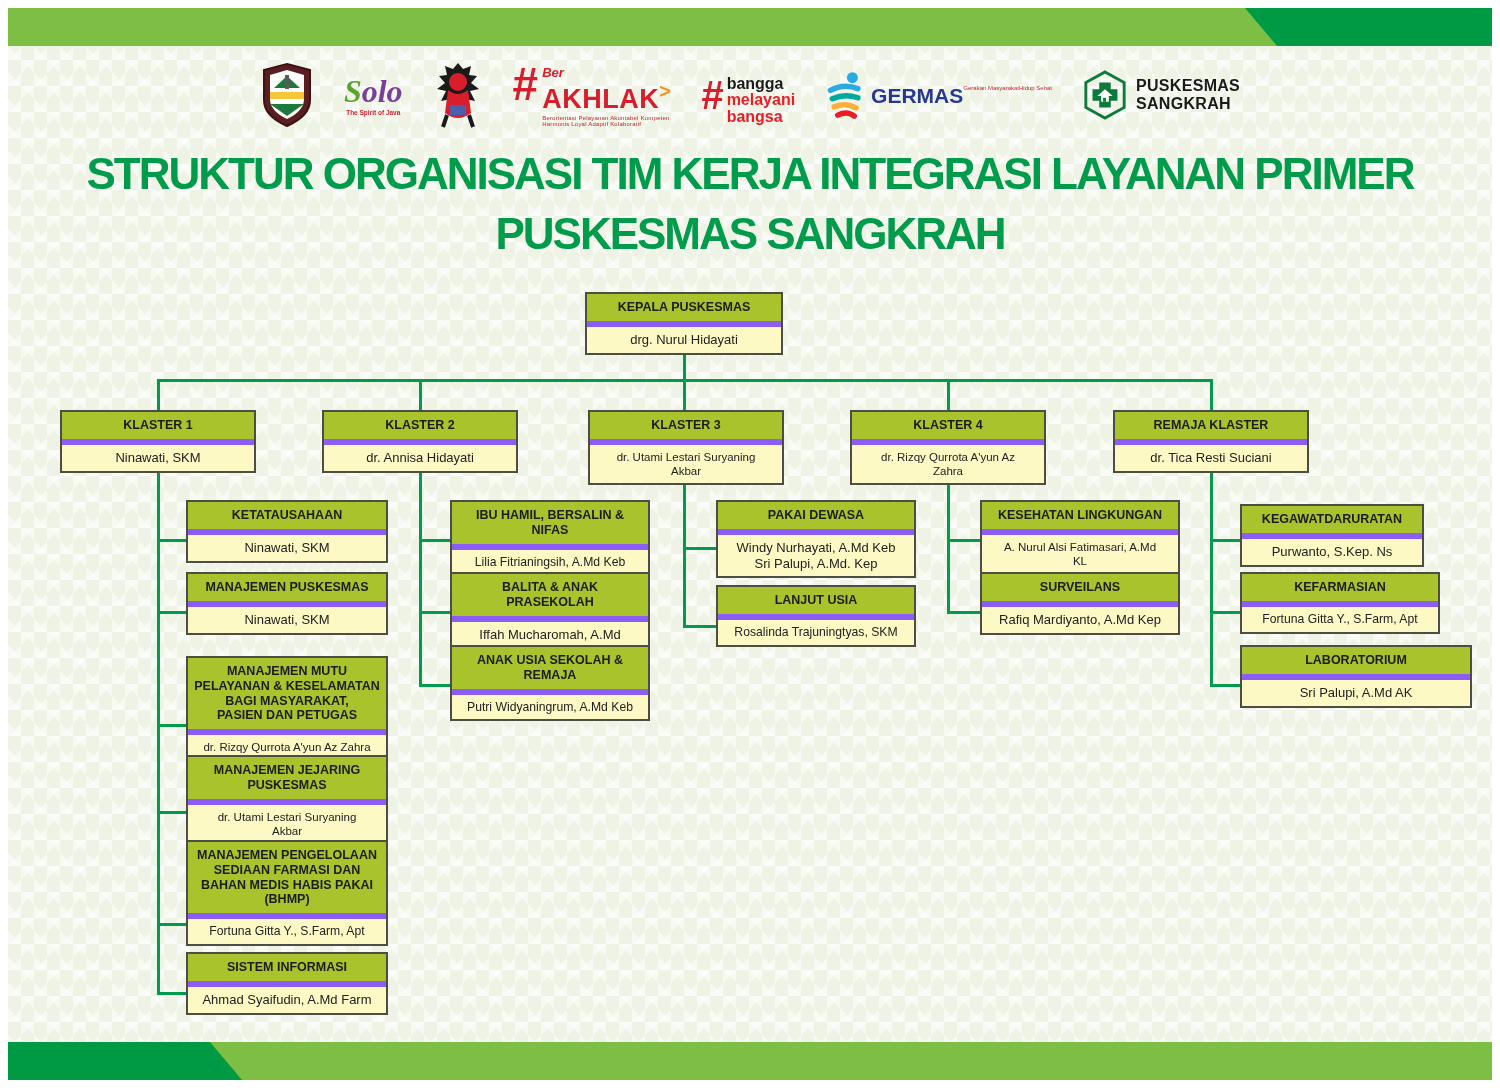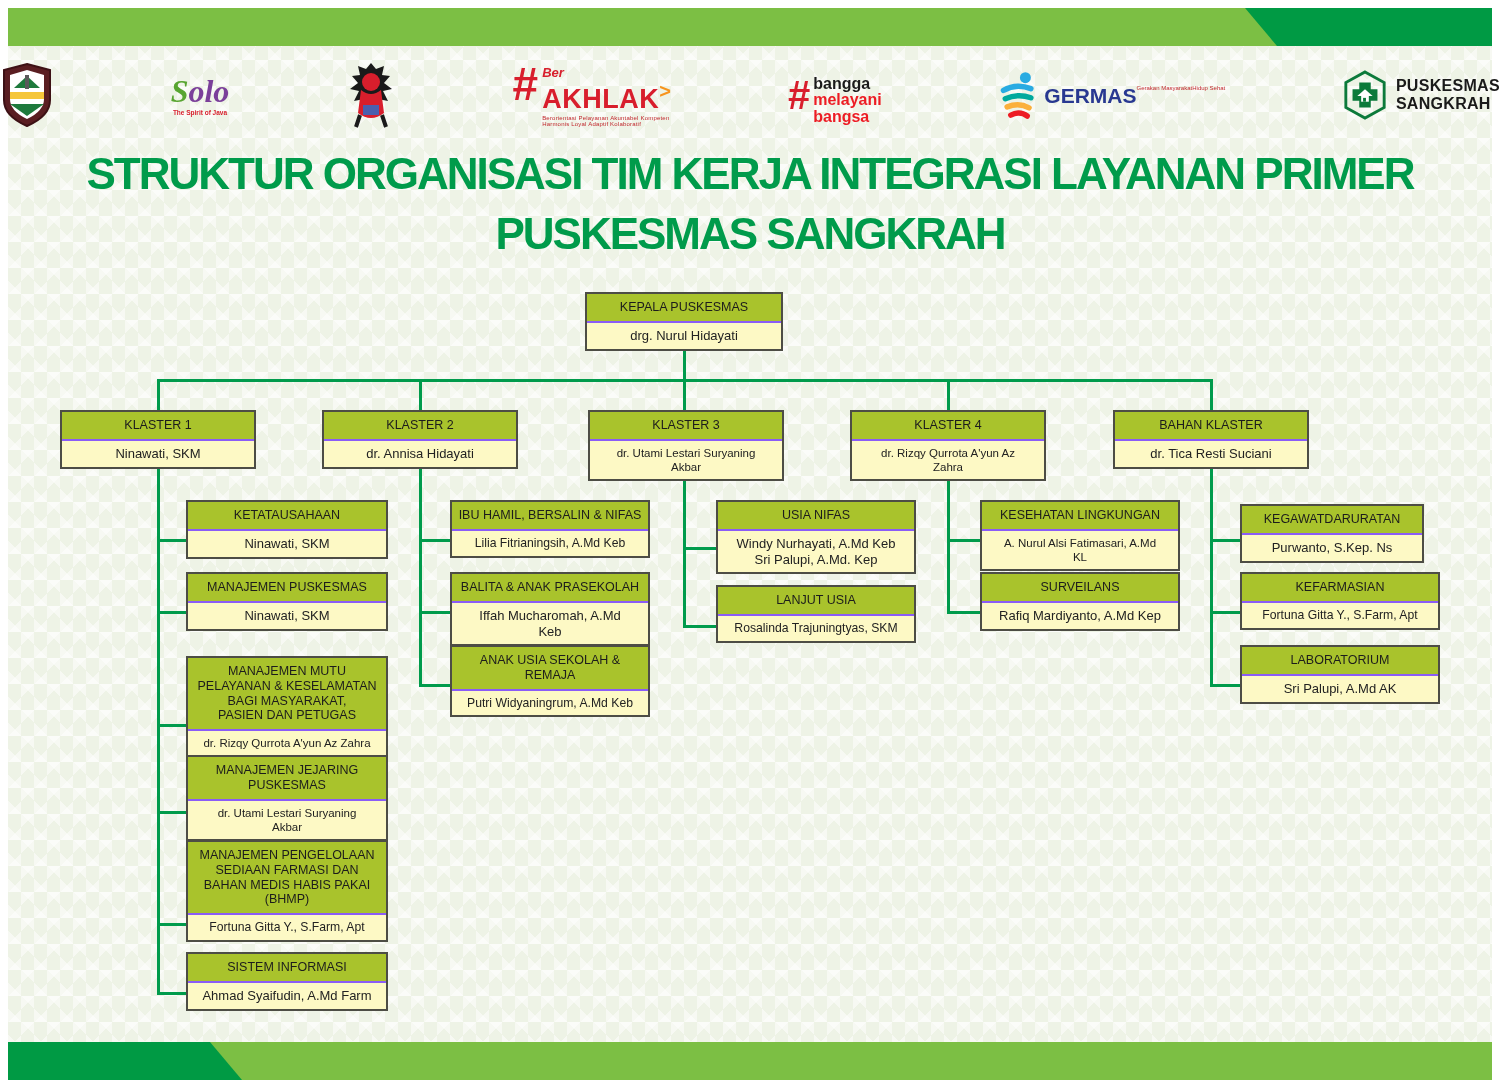--- a/index.html
+++ b/index.html
@@ -20,21 +20,21 @@
   .bar{position:absolute;left:8px;right:8px;height:38px;overflow:hidden;}
   .bar-top{top:8px;background:#7cbf44;}
   .bar-top .bar-dark{position:absolute;left:1200px;right:0;top:0;bottom:0;background:#009a44;
     clip-path:polygon(37px 0,100% 0,100% 100%,69px 100%);}
   .bar-bottom{bottom:8px;background:#7cbf44;}
   .bar-bottom .bar-dark{position:absolute;left:0;width:250px;top:0;bottom:0;background:#009a44;
     clip-path:polygon(0 0,202px 0,234px 100%,0 100%);}
 
   
   .logos{position:absolute;top:52px;left:0;width:100%;height:86px;
-    display:flex;justify-content:space-between;align-items:center;gap:30px;}
+    display:flex;justify-content:center;align-items:center;gap:30px;}
   .logo{display:flex;align-items:center;gap:6px;}
   .solo-word{font-family:"Liberation Serif", serif;font-style:italic;font-weight:bold;font-size:32px;line-height:1;}
   .solo-s{color:#58a531;}
   .solo-rest{color:#7b3f9a;}
   .solo-sub{font-size:6.5px;font-weight:bold;color:#d81e2c;text-align:center;margin-top:2px;}
   .akhlak{display:flex;align-items:flex-start;gap:4px;}
   .akh-hash{color:#d81e2c;font-weight:bold;font-size:46px;line-height:0.95;}
   .akh-ber{color:#d81e2c;font-style:italic;font-weight:bold;font-size:13px;}
   .akh-main{color:#d81e2c;font-weight:bold;font-size:27px;line-height:1;letter-spacing:0.5px;}
   .akh-arrow{color:#f7941d;font-weight:bold;font-size:20px;vertical-align:super;}
@@ -57,22 +57,22 @@
   .title{position:absolute;top:152px;left:0;width:100%;text-align:center;color:#009b4b;}
   .title .t1{font-size:44px;font-weight:bold;letter-spacing:-2px;line-height:1.0;}
   .title .t2{font-size:44px;font-weight:bold;letter-spacing:-2px;line-height:1.0;margin-top:16px;}
 
   
   .stage{position:absolute;inset:0;}
   .v{position:absolute;width:3px;background:#009b4c;z-index:1;}
   .h{position:absolute;height:3px;background:#009b4c;z-index:1;}
   .node{position:absolute;border:2px solid #4d4d45;background:#fdf9c5;box-sizing:border-box;z-index:2;}
   .node-head{
-    background:#a9c32c;border-bottom:2px solid #8b5cf6;
-    font-weight:normal;font-size:12.5px;color:#1c1c1c;
+    background:#a9c32c;border-bottom:6px solid #8b5cf6;
+    font-weight:bold;font-size:12.5px;color:#1c1c1c;
     padding:6px 6px;text-align:center;line-height:1.18;white-space:pre-line;
   }
   .node-body{
     font-size:13px;color:#222;padding:5px 14px;text-align:center;line-height:1.22;white-space:pre-line;
   }
   .node-body.sm{font-size:11.5px;}
   .node-body.md{font-size:12.2px;}
 </style>
 </head>
 <body>
@@ -222,21 +222,21 @@
   </div>
   <div class="node" style="left:588px;top:410px;width:196px">
     <div class="node-head">KLASTER 3</div>
     <div class="node-body sm">dr. Utami Lestari Suryaning Akbar</div>
   </div>
   <div class="node" style="left:850px;top:410px;width:196px">
     <div class="node-head">KLASTER 4</div>
     <div class="node-body sm">dr. Rizqy Qurrota A'yun Az Zahra</div>
   </div>
   <div class="node" style="left:1113px;top:410px;width:196px">
-    <div class="node-head">BAHAN KLASTER</div>
+    <div class="node-head">REMAJA KLASTER</div>
     <div class="node-body">dr. Tica Resti Suciani</div>
   </div>
 
   <div class="node" style="left:186px;top:500px;width:202px">
     <div class="node-head">KETATAUSAHAAN</div>
     <div class="node-body">Ninawati, SKM</div>
   </div>
   <div class="node" style="left:186px;top:572px;width:202px">
     <div class="node-head">MANAJEMEN PUSKESMAS</div>
     <div class="node-body">Ninawati, SKM</div>
@@ -272,21 +272,21 @@
   <div class="node" style="left:450px;top:572px;width:200px">
     <div class="node-head">BALITA &amp; ANAK PRASEKOLAH</div>
     <div class="node-body">Iffah Mucharomah, A.Md Keb</div>
   </div>
   <div class="node" style="left:450px;top:645px;width:200px">
     <div class="node-head">ANAK USIA SEKOLAH &amp; REMAJA</div>
     <div class="node-body md">Putri Widyaningrum, A.Md Keb</div>
   </div>
 
   <div class="node" style="left:716px;top:500px;width:200px">
-    <div class="node-head">USIA NIFAS</div>
+    <div class="node-head">PAKAI DEWASA</div>
     <div class="node-body">Windy Nurhayati, A.Md Keb
 Sri Palupi, A.Md. Kep</div>
   </div>
   <div class="node" style="left:716px;top:585px;width:200px">
     <div class="node-head">LANJUT USIA</div>
     <div class="node-body md">Rosalinda Trajuningtyas, SKM</div>
   </div>
 
   <div class="node" style="left:980px;top:500px;width:200px">
     <div class="node-head">KESEHATAN LINGKUNGAN</div>
@@ -298,18 +298,18 @@
   </div>
 
   <div class="node" style="left:1240px;top:504px;width:184px">
     <div class="node-head">KEGAWATDARURATAN</div>
     <div class="node-body">Purwanto, S.Kep. Ns</div>
   </div>
   <div class="node" style="left:1240px;top:572px;width:200px">
     <div class="node-head">KEFARMASIAN</div>
     <div class="node-body md">Fortuna Gitta Y., S.Farm, Apt</div>
   </div>
-  <div class="node" style="left:1240px;top:645px;width:200px">
+  <div class="node" style="left:1240px;top:645px;width:232px">
     <div class="node-head">LABORATORIUM</div>
     <div class="node-body">Sri Palupi, A.Md AK</div>
   </div>
 
 </div>
 
 </body></html>

